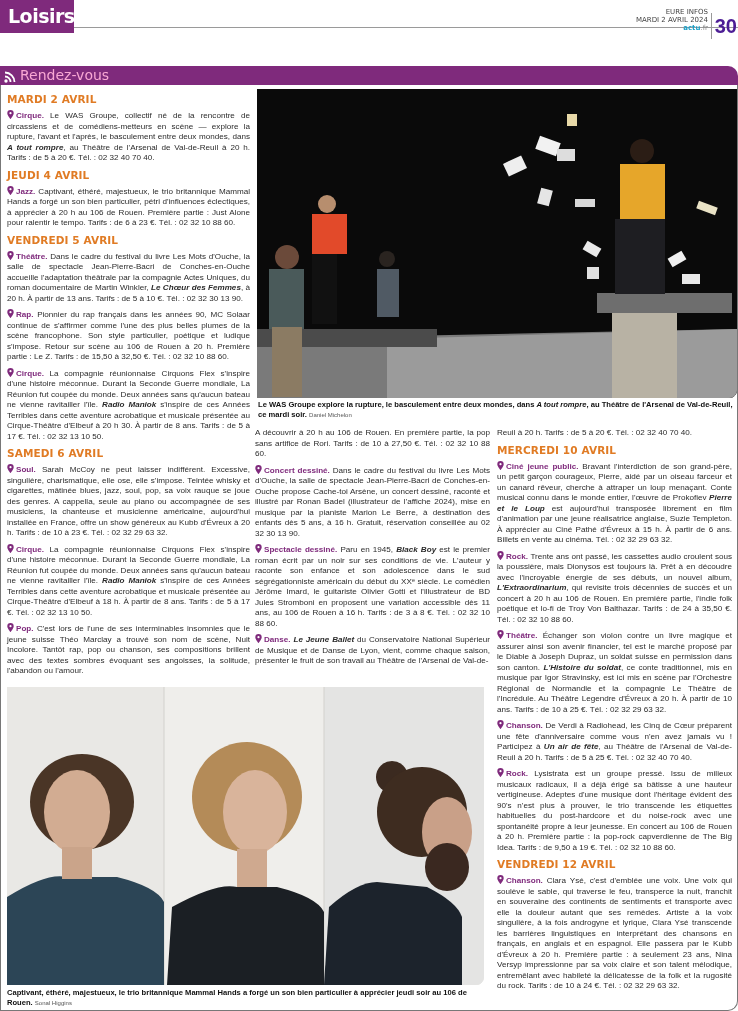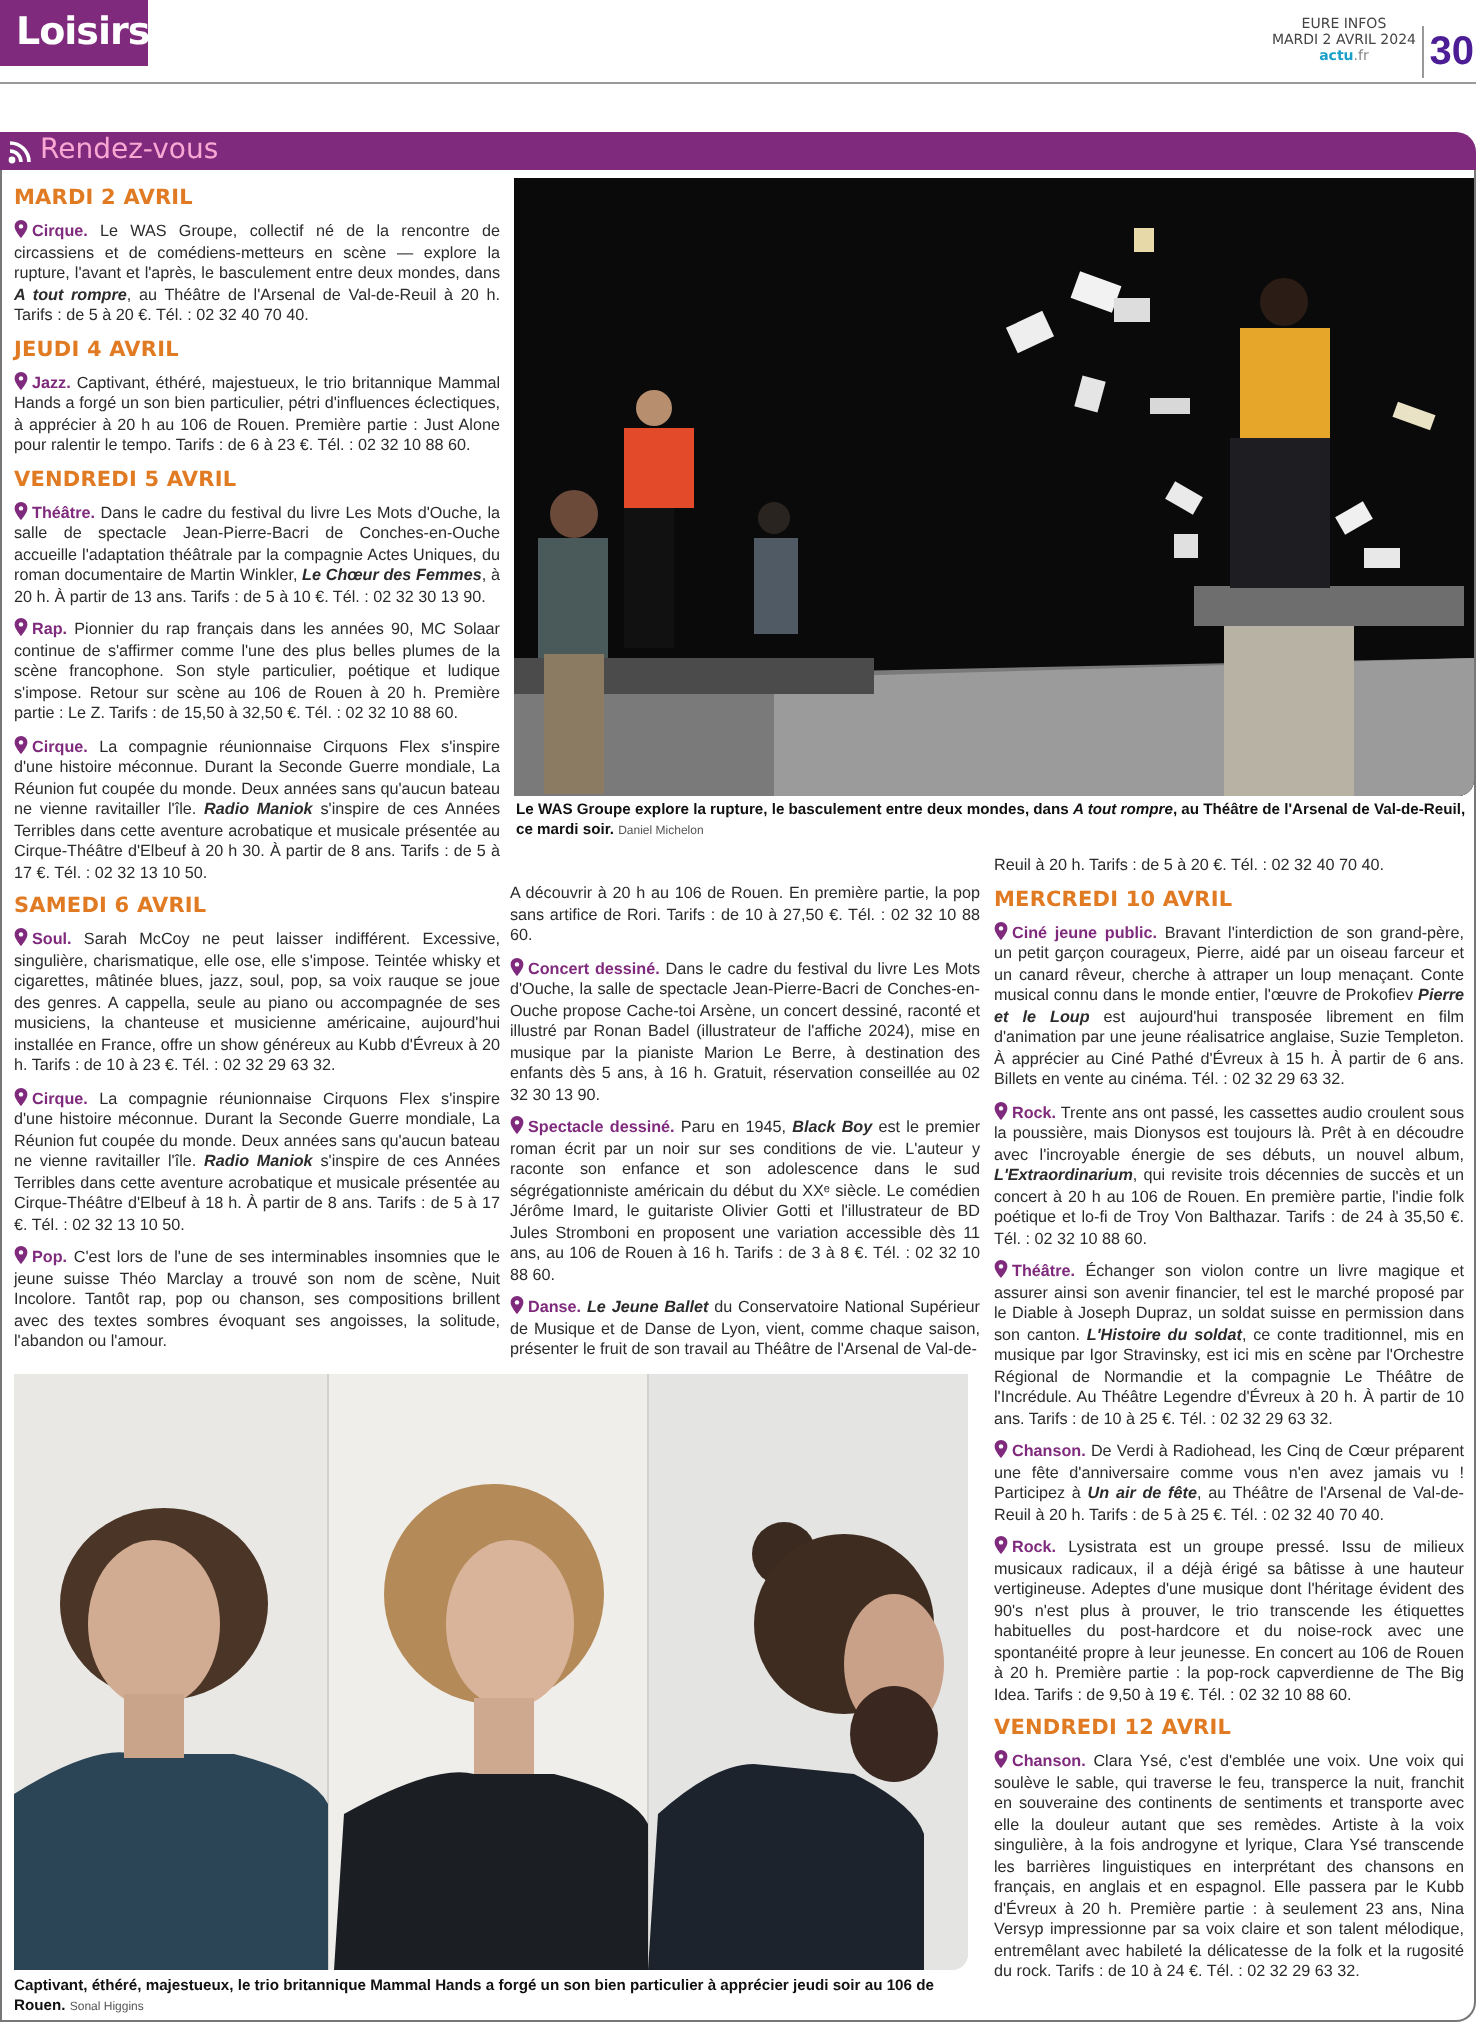--- a/index.html
+++ b/index.html
@@ -1,37 +1,37 @@
 <!DOCTYPE html>
 <html><head>
 <meta charset="utf-8">
 <style>
   * { box-sizing: border-box; margin: 0; padding: 0; }
   html, body { width: 738px; height: 1011px; background: #ffffff; overflow: hidden; }
   body { position: relative; font-family: "Liberation Sans", sans-serif; color: #222; }
 
-  .header { position: absolute; left: 0; top: 0; width: 738px; height: 42px; border-bottom: 1px solid #9a9a9a; padding-left: 43px; }
+  .header { position: absolute; left: 0; top: 0; width: 738px; height: 28px; border-bottom: 1px solid #9a9a9a; padding-left: 43px; }
   .section-tab { position: absolute; left: 0; top: 0; width: 74px; height: 33px; background: #7f2a7c; color: #fff;
     font-weight: bold; font-size: 19px; line-height: 33px; padding-left: 8px; font-family: "DejaVu Sans", sans-serif; letter-spacing: -0.5px; }
-  .masthead { position: absolute; right: 30px; top: 8px; text-align: center; font-size: 7px; line-height: 8px; color: #444; font-family: "DejaVu Sans", sans-serif; }
+  .masthead { position: absolute; right: 30px; top: 8px; text-align: right; font-size: 7px; line-height: 8px; color: #444; font-family: "DejaVu Sans", sans-serif; }
   .masthead .site { color: #1aa0c8; }
   .masthead .site span { color: #888; margin-top: 12px; }
   .page-num { position: absolute; right: 1px; top: 13px; height: 26px; border-left: 1px solid #999; padding-left: 3px;
     font-size: 20px; font-weight: bold; color: #4c1d95; line-height: 26px; font-family: Liberation Sans, sans-serif; }
 
   .banner { position: absolute; left: 0; top: 66px; width: 738px; height: 19px; background: #7f2a7c; border-top-right-radius: 10px;
     color: #f9a8d4; font-size: 14px; line-height: 19px; padding-left: 4px; font-family: "DejaVu Sans", sans-serif; }
   .banner .rss { display: inline-block; vertical-align: -3px; margin-right: 4px; }
 
   .frame { position: absolute; left: 0; top: 85px; width: 738px; height: 926px;
     border-left: 1px solid #777; border-bottom: 1px solid #777; border-right: 1px solid #777; border-bottom-right-radius: 10px; }
 
   .col { position: absolute; font-size: 8.1px; line-height: 10.5px; text-align: justify; color: #2b2b2b; }
   .col1 { left: 7px; top: 89px; width: 243px; }
-  .col2 { left: 255px; top: 428px; width: 235px; margin-top: 14px; }
+  .col2 { left: 255px; top: 428px; width: 235px; }
   .col3 { left: 497px; top: 428px; width: 235px; }
 
   .day { color: #e07b24; font-weight: bold; font-size: 10.5px; line-height: 13px; margin: 4px 0 4px 0; font-family: "DejaVu Sans", sans-serif; letter-spacing: 0.1px; }
   .entry { margin-bottom: 5px; }
   .cat { color: #7f2a7c; font-weight: bold; }
   .pin { display: inline-block; width: 7px; height: 9px; vertical-align: -1px; margin-right: 2px; }
   em { font-style: italic; font-weight: bold; }
 
   .photo { position: absolute; overflow: hidden; }
   .photo1 { left: 257px; top: 89px; width: 480px; height: 309px; background: #0b0b0b; border-bottom-right-radius: 8px; }

